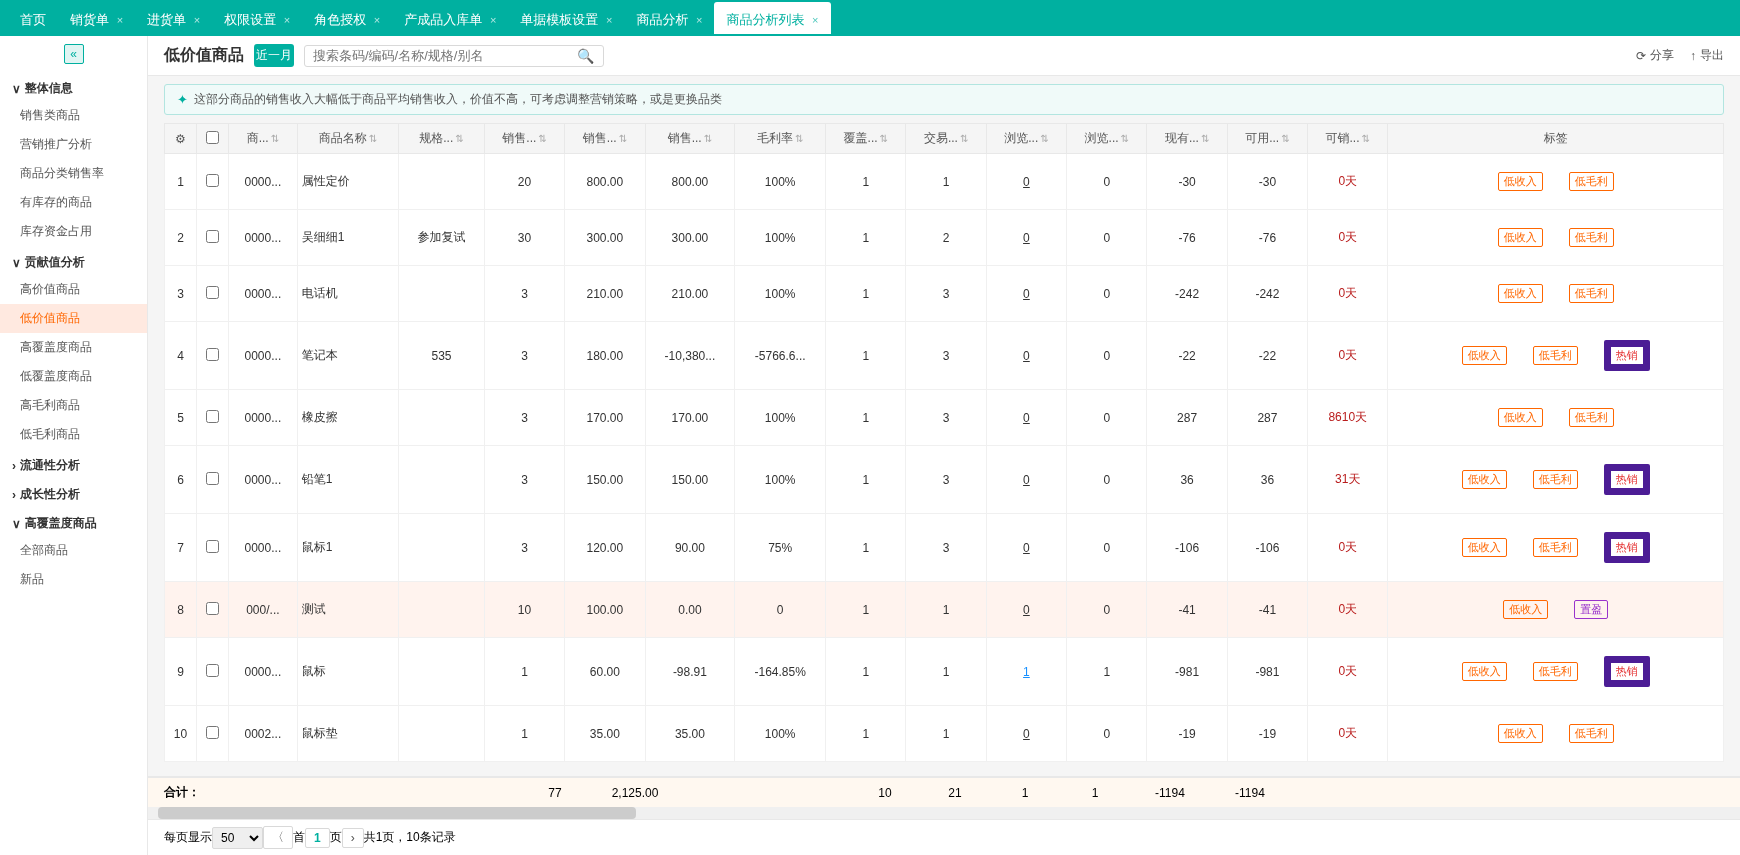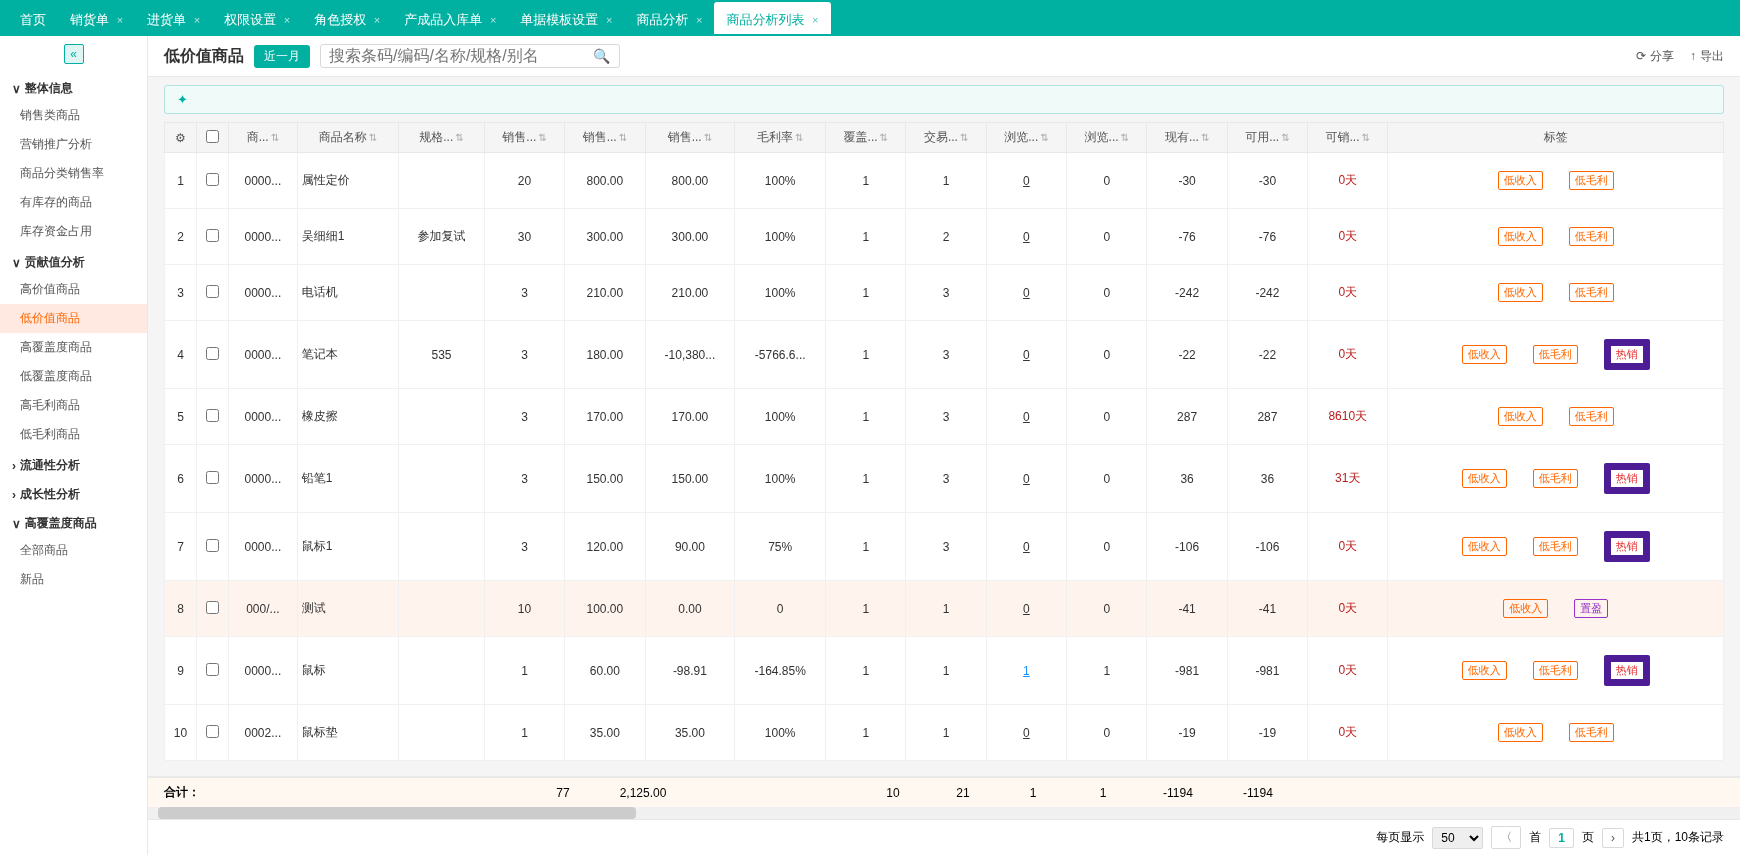--- a/index.html
+++ b/index.html
@@ -86,37 +86,37 @@
     .page-title {
       font-size: 16px;
       font-weight: bold;
       color: #333;
     }
     .date-filter-btn {
       background: #00b0a0;
       color: #fff;
       border: none;
       border-radius: 3px;
-      padding: 3px 10px;
+      padding: 3px 2px;
       cursor: pointer;
       font-size: 12px;
     }
     .search-box {
       display: flex;
       align-items: center;
       border: 1px solid #d9d9d9;
       border-radius: 3px;
       padding: 2px 8px;
       flex: 1;
       max-width: 300px;
     }
     .search-box input {
       border: none;
       outline: none;
-      font-size: 16px;
+      font-size: 13px;
       width: 100%;
       color: #a16207;
     }
     .search-icon { color: #00b0a0; font-size: 14px; }
 
     .header-right {
       margin-left: auto;
       display: flex;
       align-items: center;
       gap: 16px;
@@ -209,40 +209,38 @@
       background: #fff8f0;
       border-top: 2px solid #e8e8e8;
       padding: 6px 16px;
       display: flex;
       align-items: center;
       font-size: 12px;
       flex-shrink: 0;
     }
     .footer-total .label {
       font-weight: bold;
-      margin-right: 24px;
+      margin-right: 16px;
     }
 
     
     .scroll-bar-area {
       height: 12px;
       background: #f0f0f0;
       flex-shrink: 0;
     }
 
     
     .pagination {
       height: 36px;
       background: #fff;
       border-top: 1px solid #e8e8e8;
       display: flex;
       align-items: center;
-      justify-content: flex-end;
       padding: 0 16px;
-      gap: 8px;
       flex-shrink: 0;
     }
     .pagination-item {
       padding: 2px 8px;
       cursor: pointer;
       color: #555;
       border: 1px solid #d9d9d9;
       border-radius: 2px;
       font-size: 12px;
     }
@@ -360,20 +358,21 @@
         </div>
         <div class="header-btn">
           <span>↑</span>
           <span>导出</span>
         </div>
       </div>
     </div>
 
     <div class="alert-banner">
       <span class="alert-icon">✦</span>
+      <span>这部分商品的销售收入大幅低于商品平均销售收入，价值不高，可考虑调整营销策略，或是更换品类</span>
     </div>
 
     <div class="table-container">
       <table>
         <thead>
           <tr>
             <th style="width:32px">
               <div class="col-label">
                   <span class="settings-icon">⚙</span>
                 </div>

